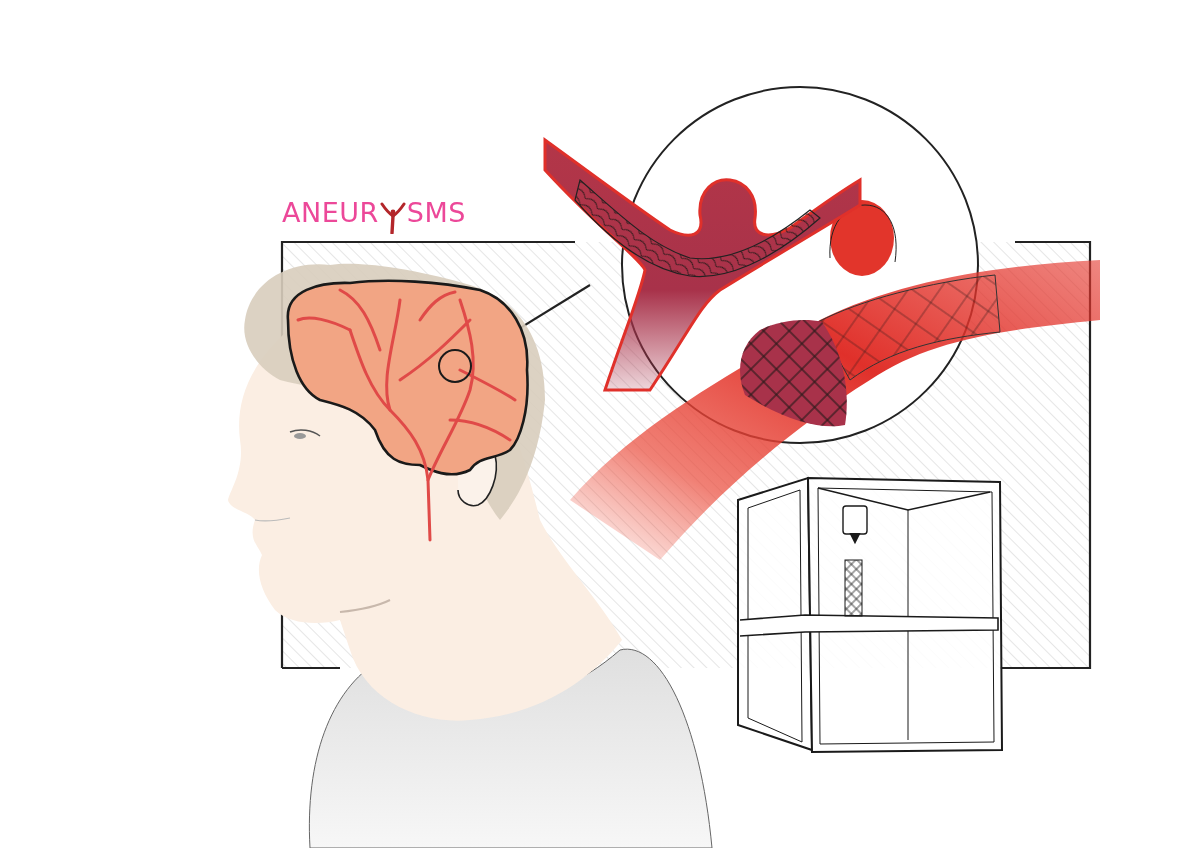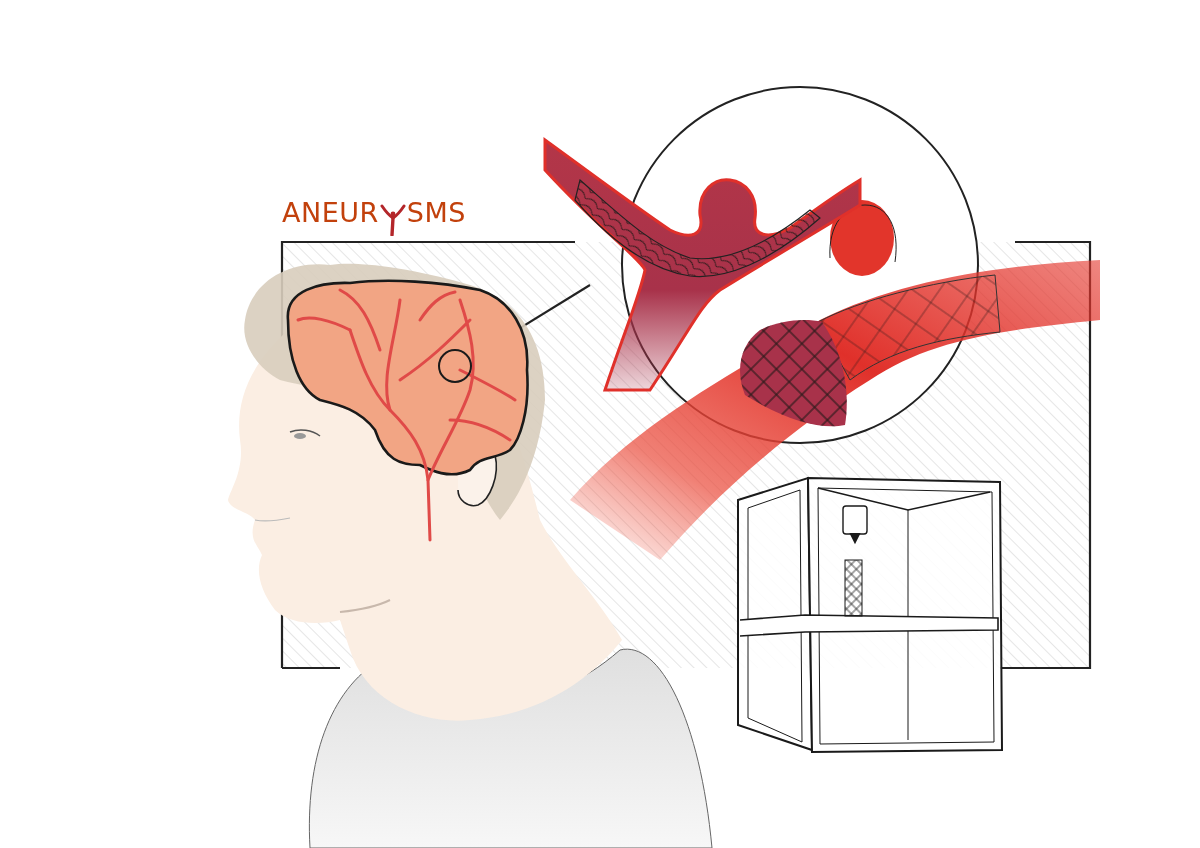--- a/index.html
+++ b/index.html
@@ -1,21 +1,21 @@
 <!DOCTYPE html>
 <html><head>
   <meta charset="utf-8">
   <style>
     html, body { margin: 0; padding: 0; background: #ffffff; }
     body { width: 1200px; height: 848px; position: relative; overflow: hidden; font-family: "Liberation Sans", sans-serif; }
     .scene { position: absolute; left: 0; top: 0; width: 1200px; height: 848px; }
     .title {
       position: absolute; left: 282px; top: 197px;
       font-family: "DejaVu Sans", sans-serif; font-size: 27px; letter-spacing: 0.5px;
-      color: #c2410c; font-weight: normal; white-space: nowrap; display: flex; align-items: flex-end;
+      color: #ec4899; font-weight: normal; white-space: nowrap; display: flex; align-items: center;
     }
     .title .y-glyph { display: inline-block; width: 26px; height: 34px; margin: 0 1px -8px 1px; }
   </style>
 </head>
 <body>
 
 <div class="scene">
   <svg width="1200" height="848" viewBox="0 0 1200 848" xmlns="http://www.w3.org/2000/svg">
     <defs>
       <pattern id="hatch" width="9" height="9" patternUnits="userSpaceOnUse" patternTransform="rotate(-45)">

